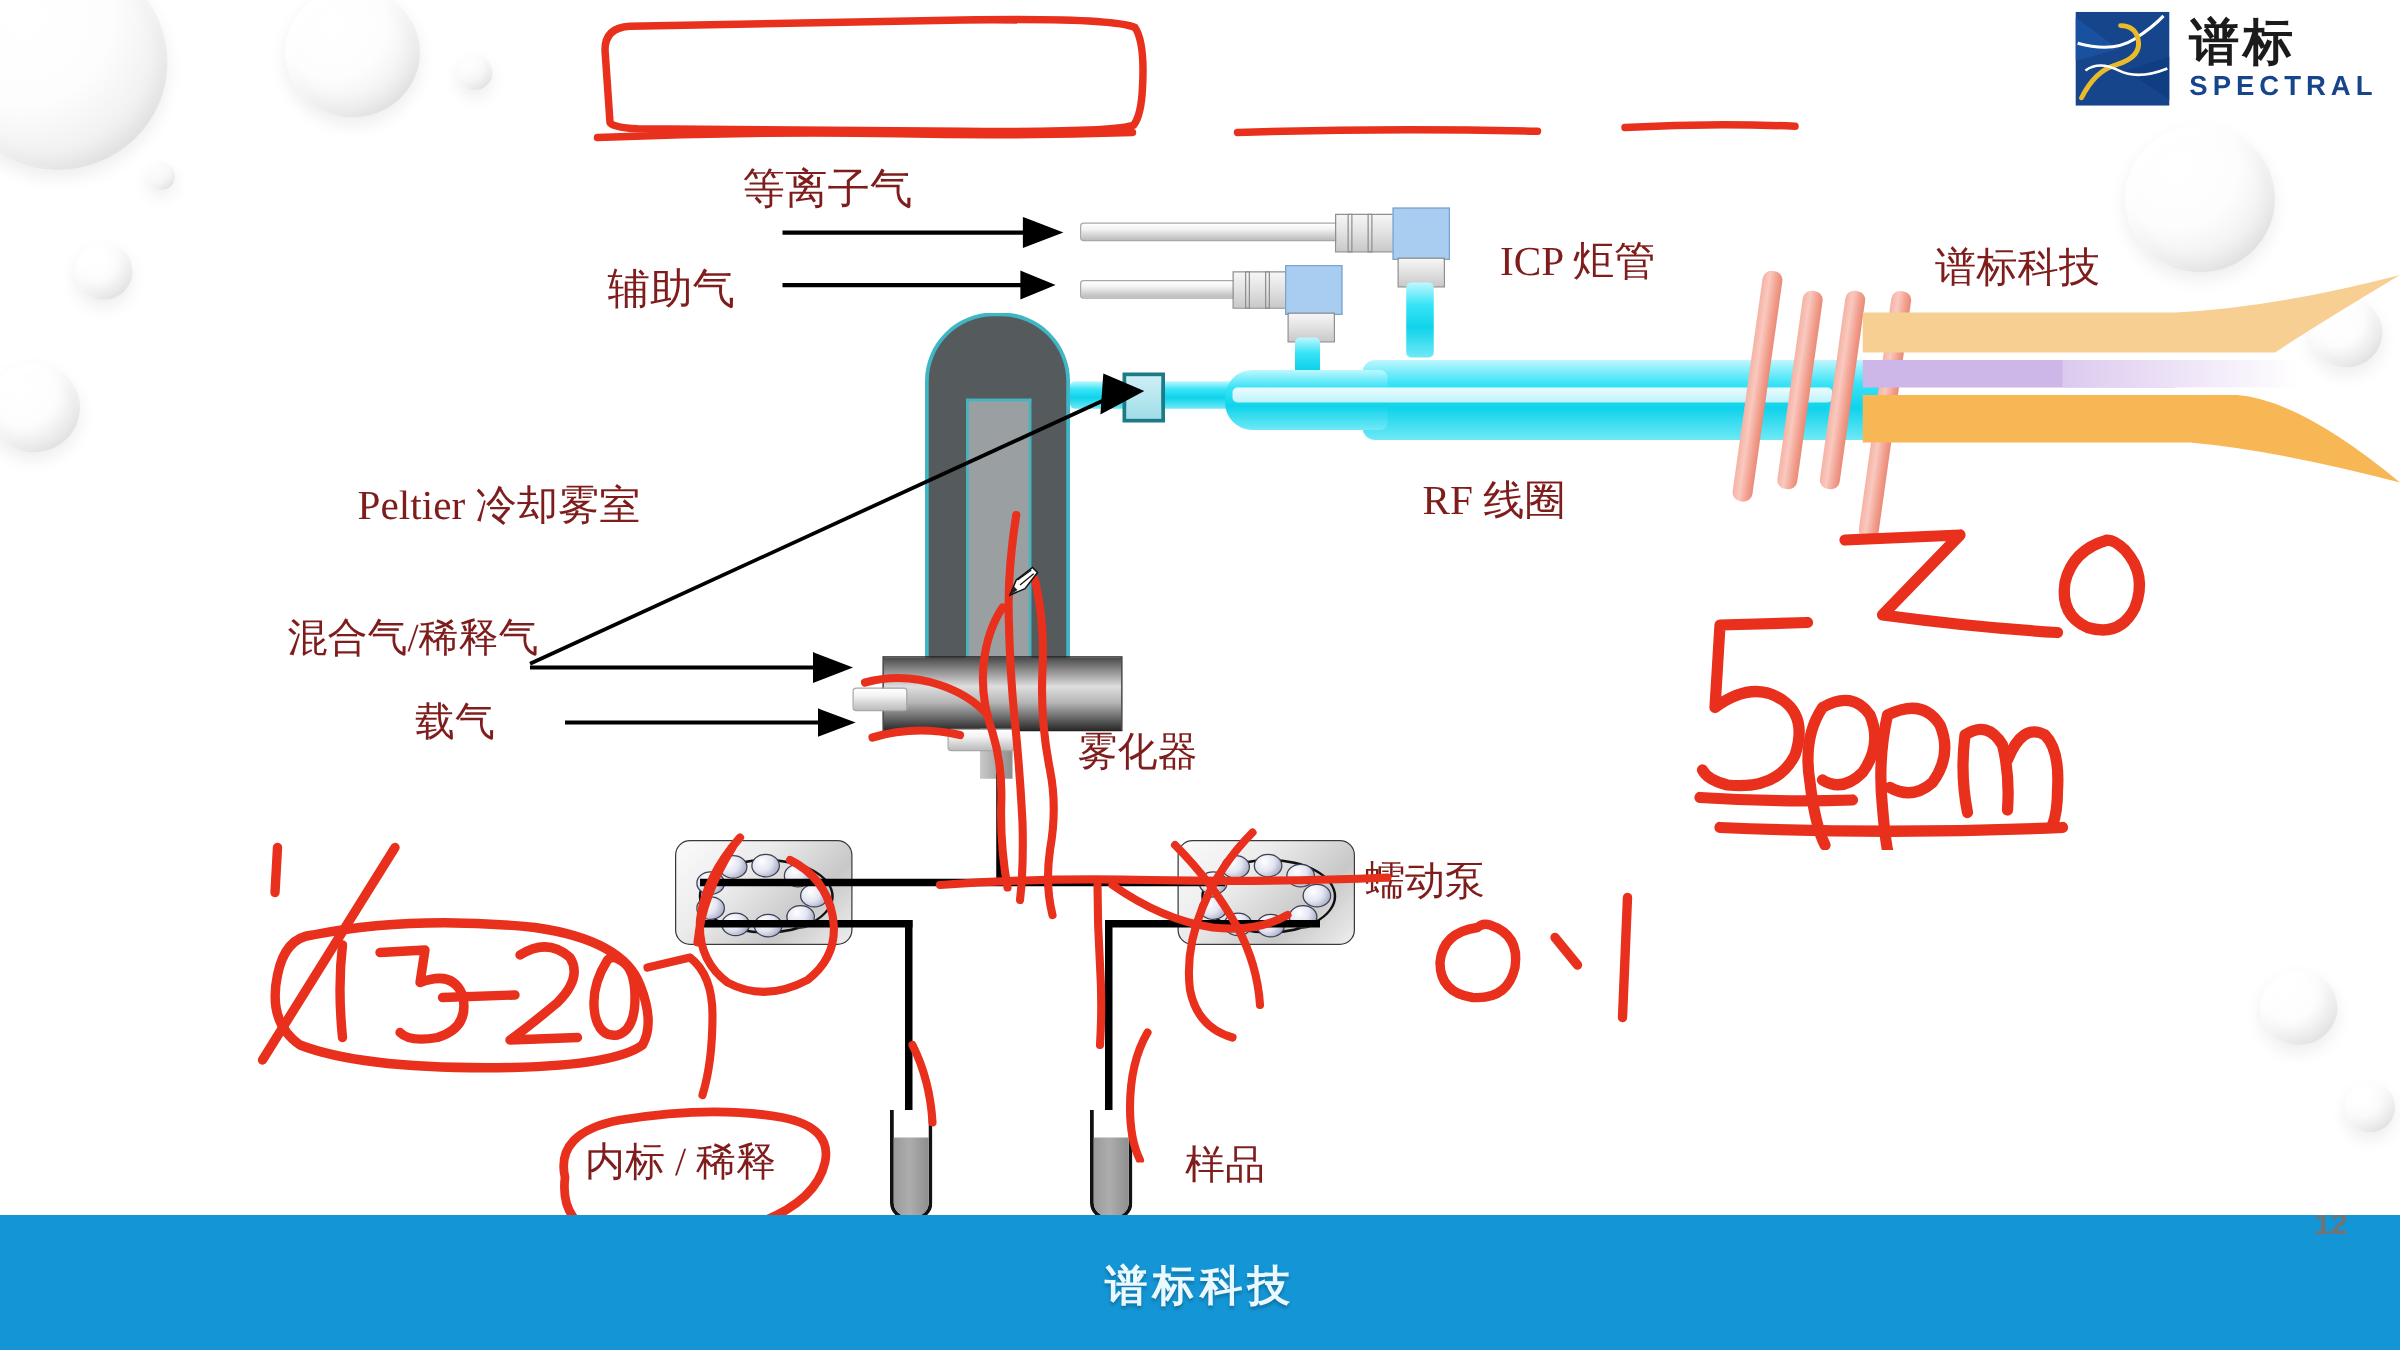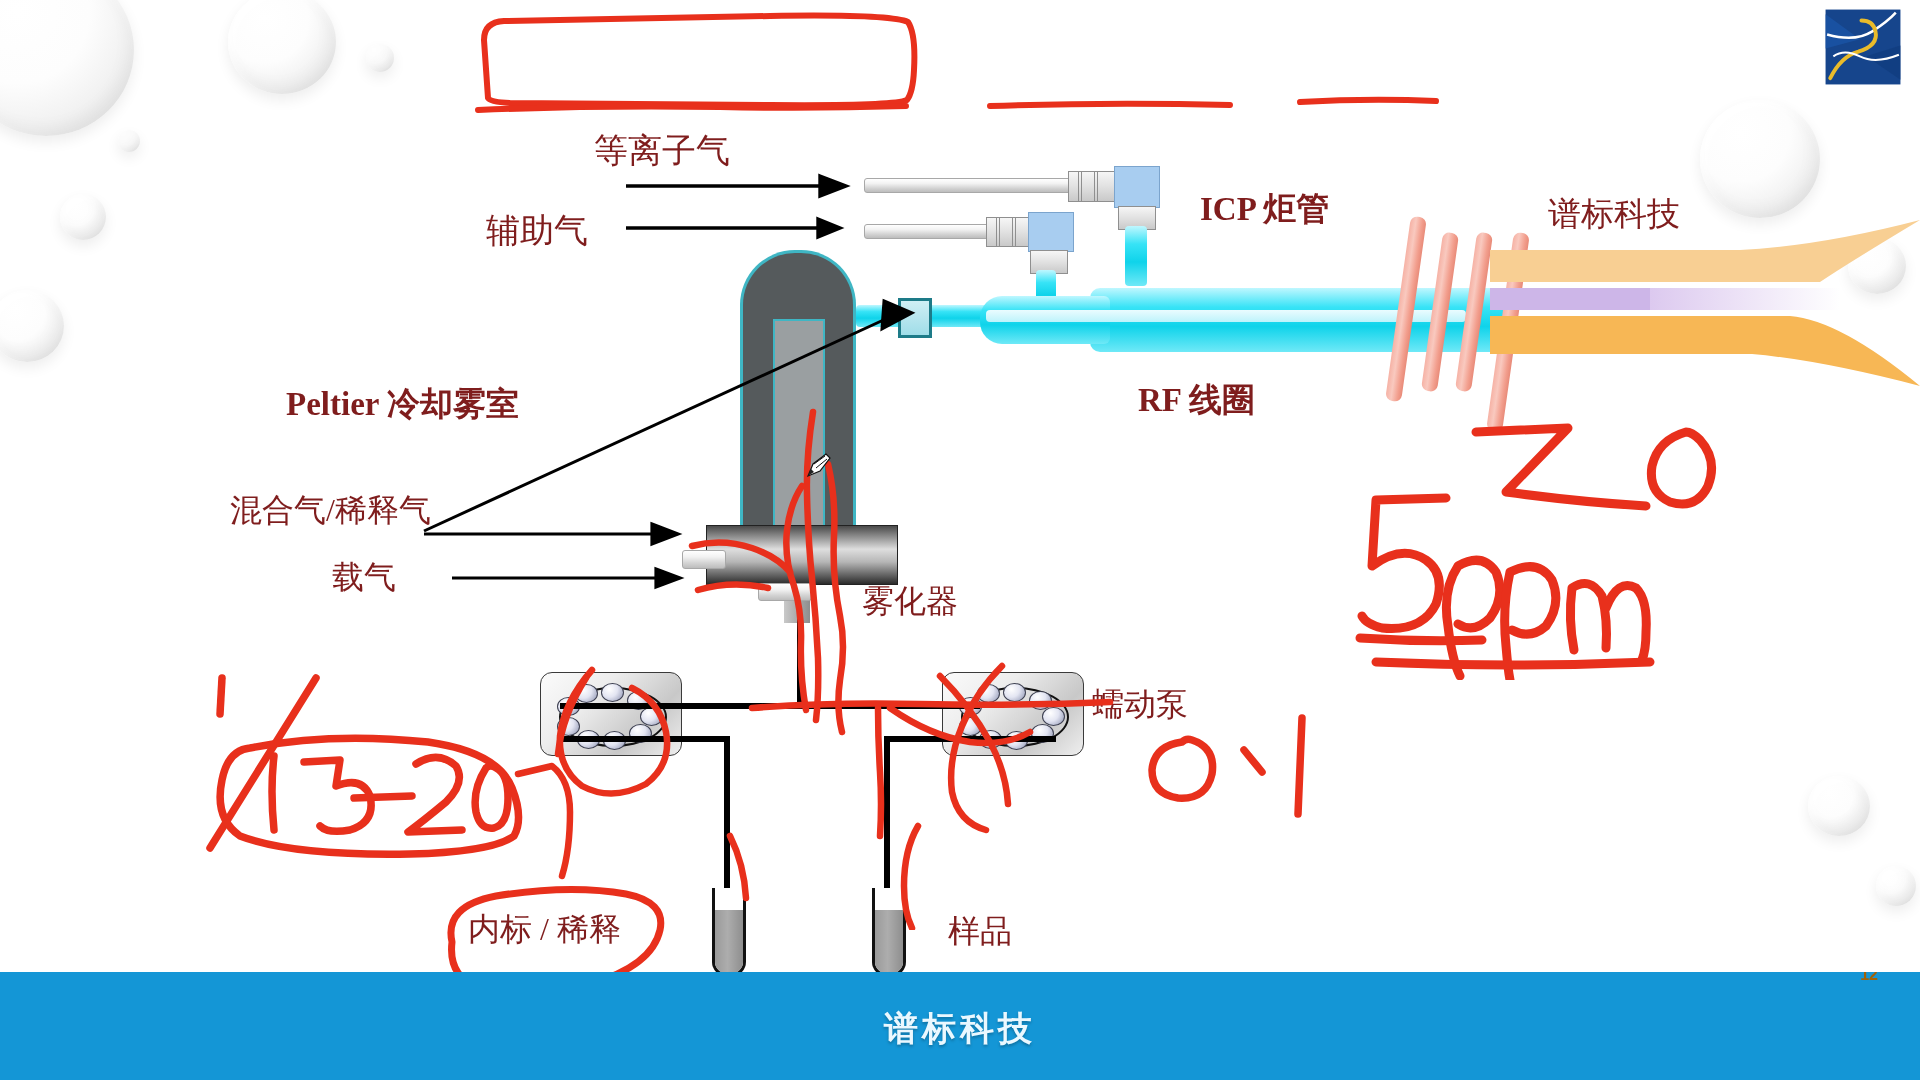--- a/index.html
+++ b/index.html
@@ -34,21 +34,21 @@
 
   
   #logo{position:absolute;right:18px;top:8px;display:flex;align-items:center;gap:14px;}
   #logo-mark{width:78px;height:78px;position:relative;}
   #logo-txt{display:flex;flex-direction:column;line-height:1;}
   #logo-cn{font-size:40px;font-weight:700;color:#1b1b1b;font-family:"Liberation Sans","DejaVu Sans",sans-serif;letter-spacing:3px;}
   #logo-en{font-size:22px;font-weight:700;color:#16458c;font-family:"Liberation Sans","DejaVu Sans",sans-serif;letter-spacing:4px;margin-top:4px;}
 
   
   .lbl{position:absolute;color:#7f1d1d;white-space:nowrap;font-size:31px;}
-  .lbl.bold{font-weight:700;}
+  .lbl.bold{font-weight:400;}
 
   
   .greytube{
     position:absolute;height:13px;border-radius:3px;
     background:linear-gradient(to bottom,#ffffff 0%,#f2f2f2 35%,#d2d2d2 72%,#bdbdbd 100%);
     border:1px solid #a8a8a8;
   }
   .fitting{
     position:absolute;
     background:linear-gradient(to bottom,#f6f6f6 0%,#e2e2e2 48%,#c9c9c9 100%);
@@ -124,21 +124,21 @@
     background:#1496d6;
     clip-path:polygon(0 46%,1920 6%,1920 100%,0 100%);
   }
   #footer-text{
     position:absolute;left:0;right:0;top:34px;text-align:center;
     color:#eaf8ff;font-size:34px;font-weight:700;letter-spacing:4px;
     font-family:"Liberation Sans","DejaVu Sans",sans-serif;
     text-shadow:0 2px 3px rgba(0,0,0,.25);
   }
   #page-num{
-    position:absolute;right:42px;top:-6px;color:#a16207;font-size:16px;
+    position:absolute;right:42px;top:-6px;color:#737373;font-size:24px;
     font-family:"Liberation Sans","DejaVu Sans",sans-serif;font-weight:700;text-align:right;
   }
   #cursor{position:absolute;left:806px;top:452px;width:26px;height:26px;}
 </style>
 </head>
 <body>
 
 <div id="slide">
 
   <div class="bubble" style="left:-42px;top:-36px;width:176px;height:172px;"></div>
@@ -170,20 +170,24 @@
     <div id="logo-mark">
       <svg viewBox="0 0 100 100" width="78" height="78">
         <rect x="2" y="2" width="96" height="96" fill="#16458c"></rect>
         <path d="M2 8 L46 40 L2 52 Z" fill="#1b56a8" opacity=".75"></path>
         <path d="M98 92 L54 62 L98 48 Z" fill="#0f3c7d" opacity=".7"></path>
         <path d="M4 34 Q40 44 62 30 Q82 17 92 6" stroke="#ffffff" stroke-width="3.2" fill="none"></path>
         <path d="M8 90 Q22 62 44 56 Q70 48 66 30 Q63 16 48 16" stroke="#e9bb2a" stroke-width="5" fill="none" stroke-linecap="round"></path>
         <path d="M96 60 Q66 72 46 62 Q26 52 12 62" stroke="#ffffff" stroke-width="2.6" fill="none"></path>
       </svg>
     </div>
+    <div id="logo-txt">
+      <span id="logo-cn">谱标</span>
+      <span id="logo-en">SPECTRAL</span>
+    </div>
   </div>
 
   <div class="lbl" style="left:594px;top:128px;font-size:34px;">等离子气</div>
   <div class="lbl" style="left:486px;top:208px;font-size:34px;">辅助气</div>
 
   <svg class="ann" style="left:620px;top:170px;width:250px;height:90px;" viewBox="0 0 250 90">
     <g stroke="#000" stroke-width="3.4" fill="#000">
       <line x1="6" y1="16" x2="200" y2="16"></line>
         <polygon points="200,6 226,16 200,26"></polygon>
       <line x1="6" y1="58" x2="198" y2="58"></line>

